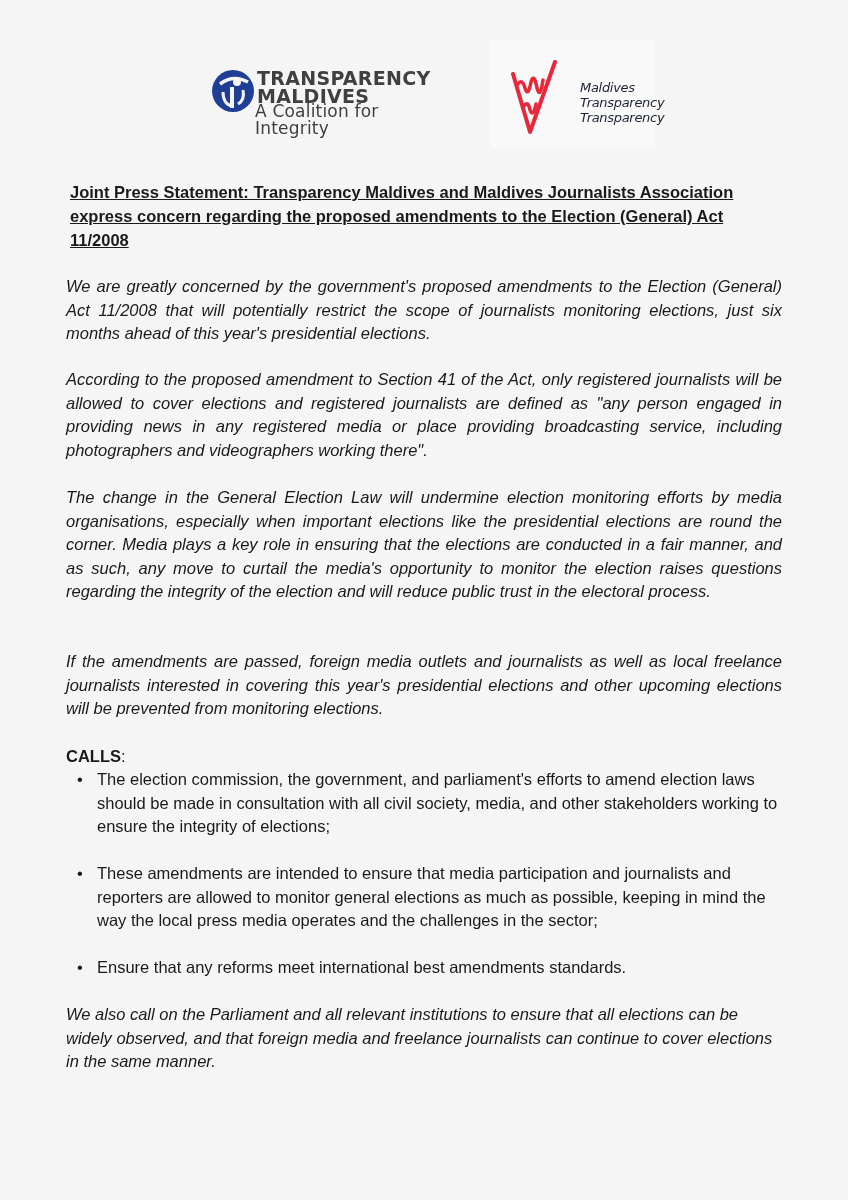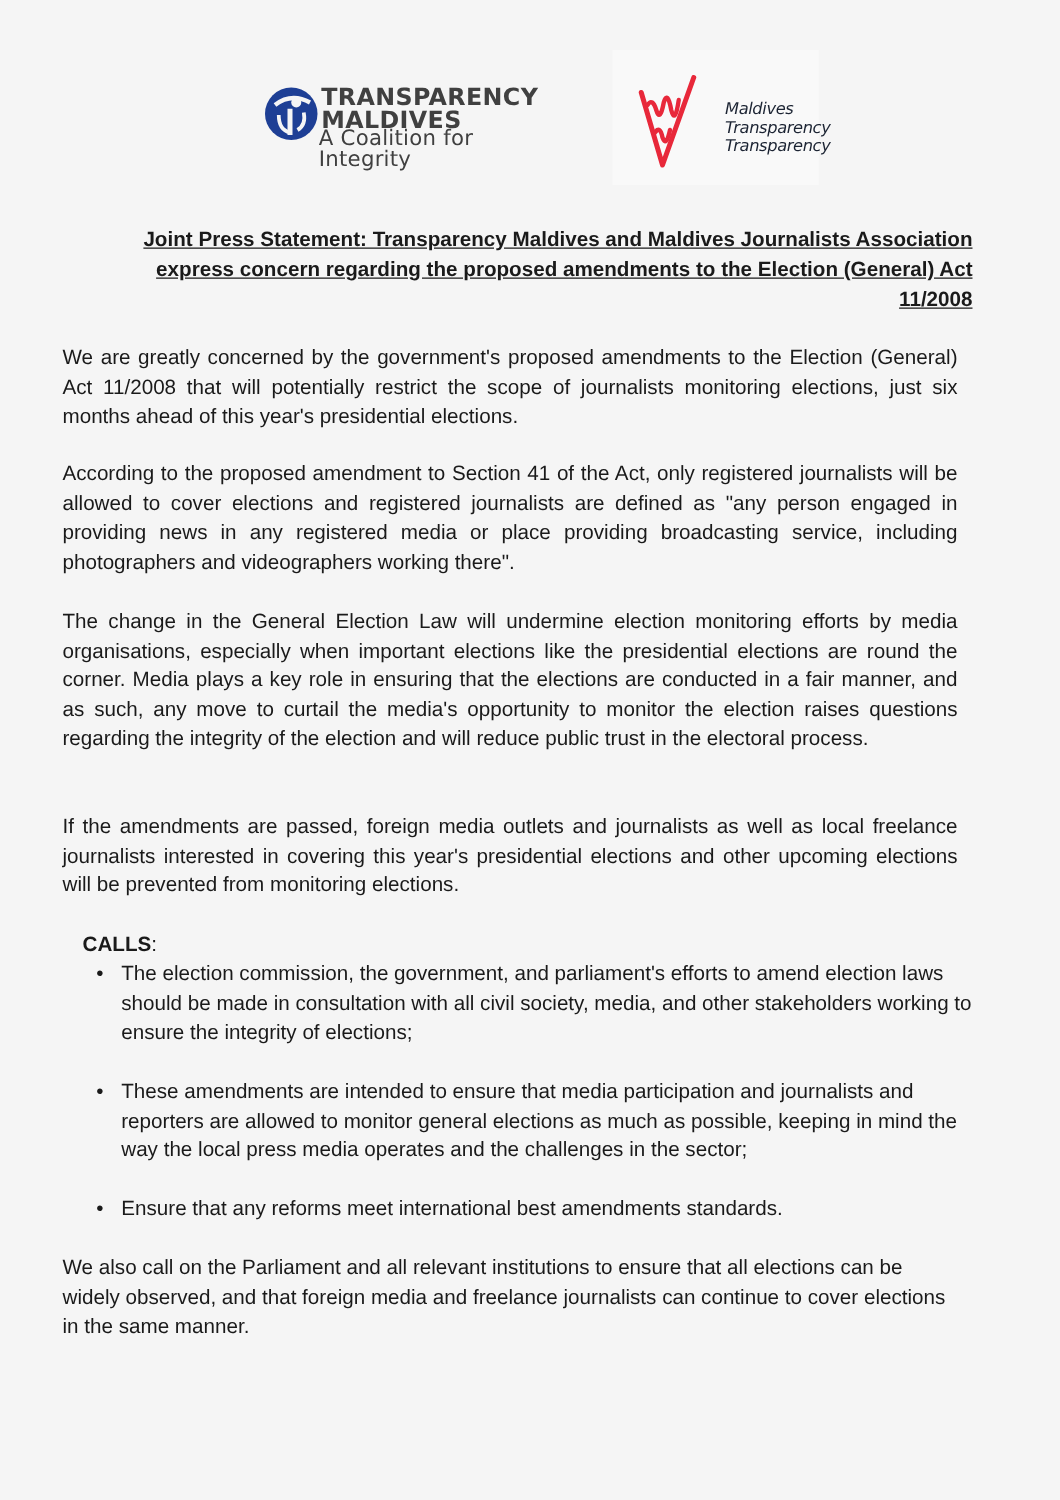--- a/index.html
+++ b/index.html
@@ -90,34 +90,35 @@
       font-style: italic;
       line-height: 15px;
       letter-spacing: -0.3px;
     }
     .mja-text span { display: block; }
     .doc-title {
       position: absolute;
       top: 180px;
       left: 70px;
       width: 708px;
-      text-align: right;
+      text-align: left;
       font-size: 16.5px;
       font-weight: bold;
       line-height: 24px;
       text-decoration: underline;
       margin: 0;
     }
     .body-text {
       position: absolute;
-      left: 50px;
+      left: 66px;
       width: 716px;
       font-size: 16.5px;
       line-height: 23.5px;
       margin: 0;
+      font-style: italic;
     }
     .justify { text-align: justify; text-align-last: left; }
     .p1 { top: 275px; }
     .p2 { top: 368px; }
     .p3 { top: 486px; }
     .p4 { top: 650px; }
     .calls-heading {
       position: absolute;
       top: 745px;
       left: 66px;

